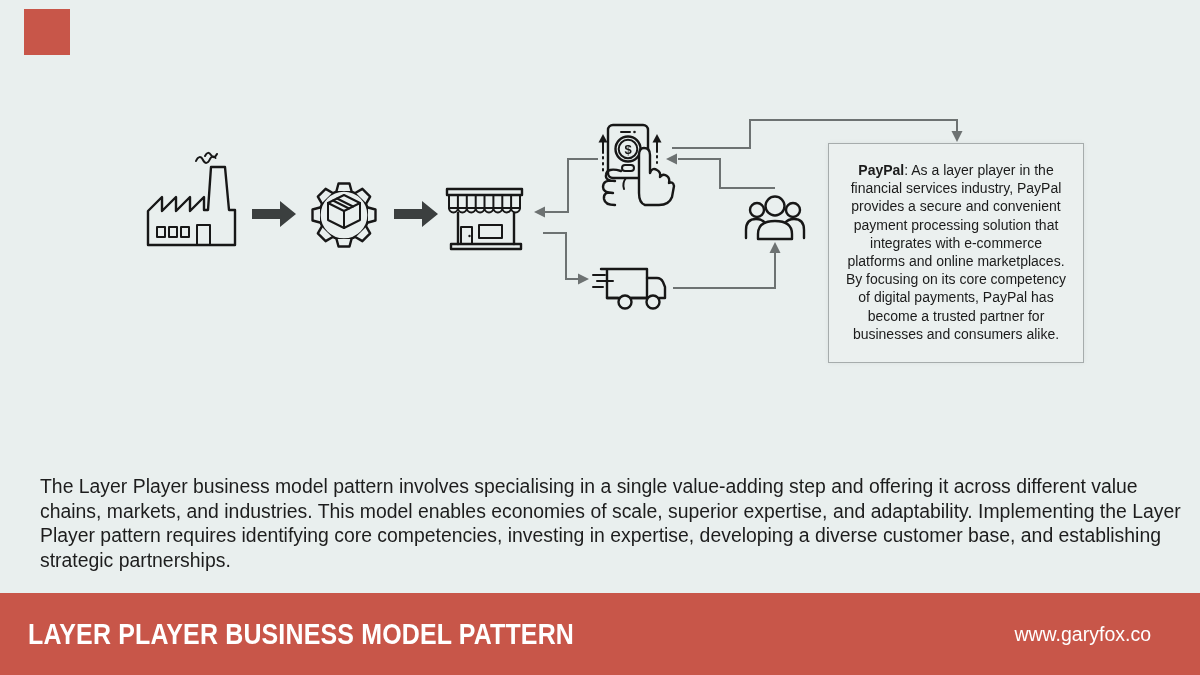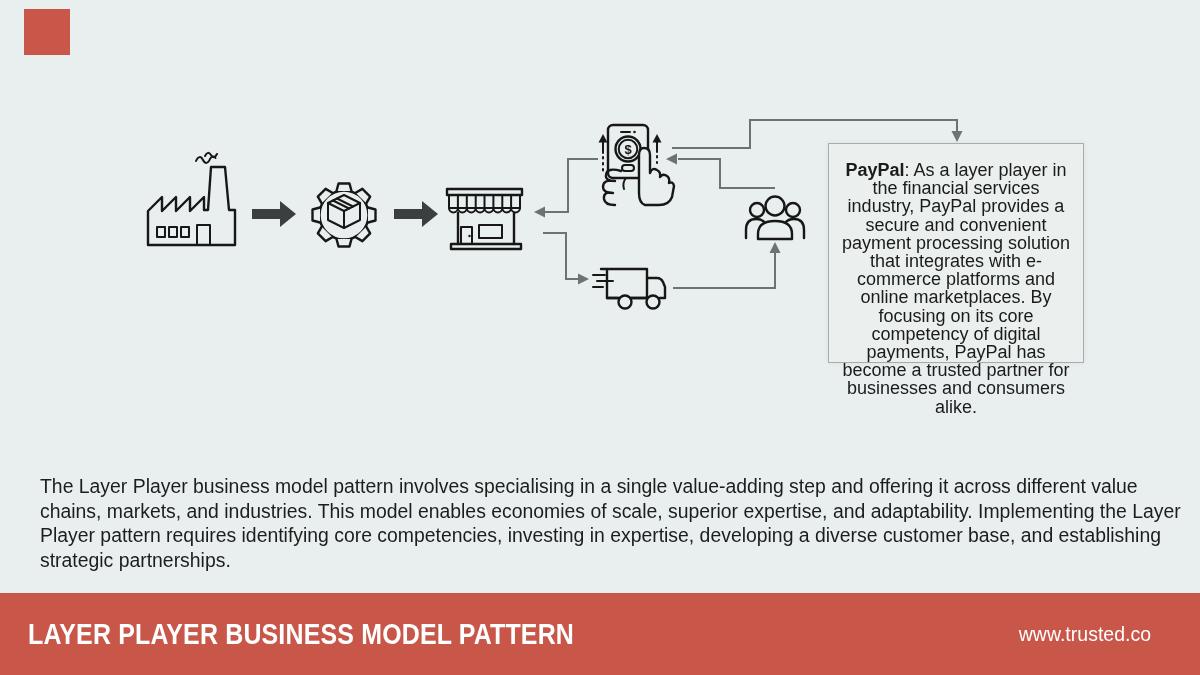--- a/index.html
+++ b/index.html
@@ -13,21 +13,21 @@
   .diagram{position:absolute;left:0;top:0;}
   .ic{fill:none;stroke:var(--ink);stroke-width:2.4;stroke-linecap:round;stroke-linejoin:round;}
   .thin{stroke-width:2;}
   .fillbg{fill:var(--background);}
   .conn{fill:none;stroke:var(--line);stroke-width:2;}
   .connhead{fill:var(--line);stroke:none;}
   .flowarrow{fill:#3b3f3f;stroke:none;}
   .callout{position:absolute;left:828px;top:143px;width:256px;height:220px;box-sizing:border-box;
     background:var(--callout-bg);border:1px solid var(--callout-border);
     box-shadow:0 0 5px rgba(0,0,0,0.06);padding:17px 11px 0 11px;text-align:center;
-    font-size:18px;line-height:18.2px;color:#1b1b1b;}
+    font-size:14px;line-height:18.2px;color:#1b1b1b;}
   .callout b{font-weight:bold;}
   .description{position:absolute;left:40px;top:474px;width:1150px;
     font-size:19.4px;line-height:24.6px;color:#1d1d1d;}
   .footer{position:absolute;left:0;bottom:0;width:1200px;height:82px;background:var(--accent);
     display:flex;align-items:center;justify-content:space-between;
     padding:0 49px 0 28px;box-sizing:border-box;gap:47px;}
   .footer-title{color:var(--footer-text);font-weight:bold;font-size:29px;letter-spacing:.2px;
     transform:scaleX(.86);transform-origin:left center;white-space:nowrap;}
   .footer-site{color:var(--footer-text);font-size:19.5px;}
   .coin-text{font-family:"Liberation Sans",sans-serif;font-weight:bold;font-size:13px;
@@ -144,16 +144,16 @@
   </svg>
 
   <div class="callout">
     <b>PayPal</b><span>: As a layer player in the financial services industry, PayPal provides a secure and convenient payment processing solution that integrates with e-commerce platforms and online marketplaces. By focusing on its core competency of digital payments, PayPal has become a trusted partner for businesses and consumers alike.</span>
   </div>
 
   <div class="description">The Layer Player business model pattern involves specialising in a single value-adding step and offering it across different value chains, markets, and industries. This model enables economies of scale, superior expertise, and adaptability. Implementing the Layer Player pattern requires identifying core competencies, investing in expertise, developing a diverse customer base, and establishing strategic partnerships.</div>
 
   <div class="footer">
     <div class="footer-title">LAYER PLAYER BUSINESS MODEL PATTERN</div>
-    <div class="footer-site">www.trusted.co</div>
+    <div class="footer-site">www.garyfox.co</div>
   </div>
 
 </div>
 
 </body></html>

